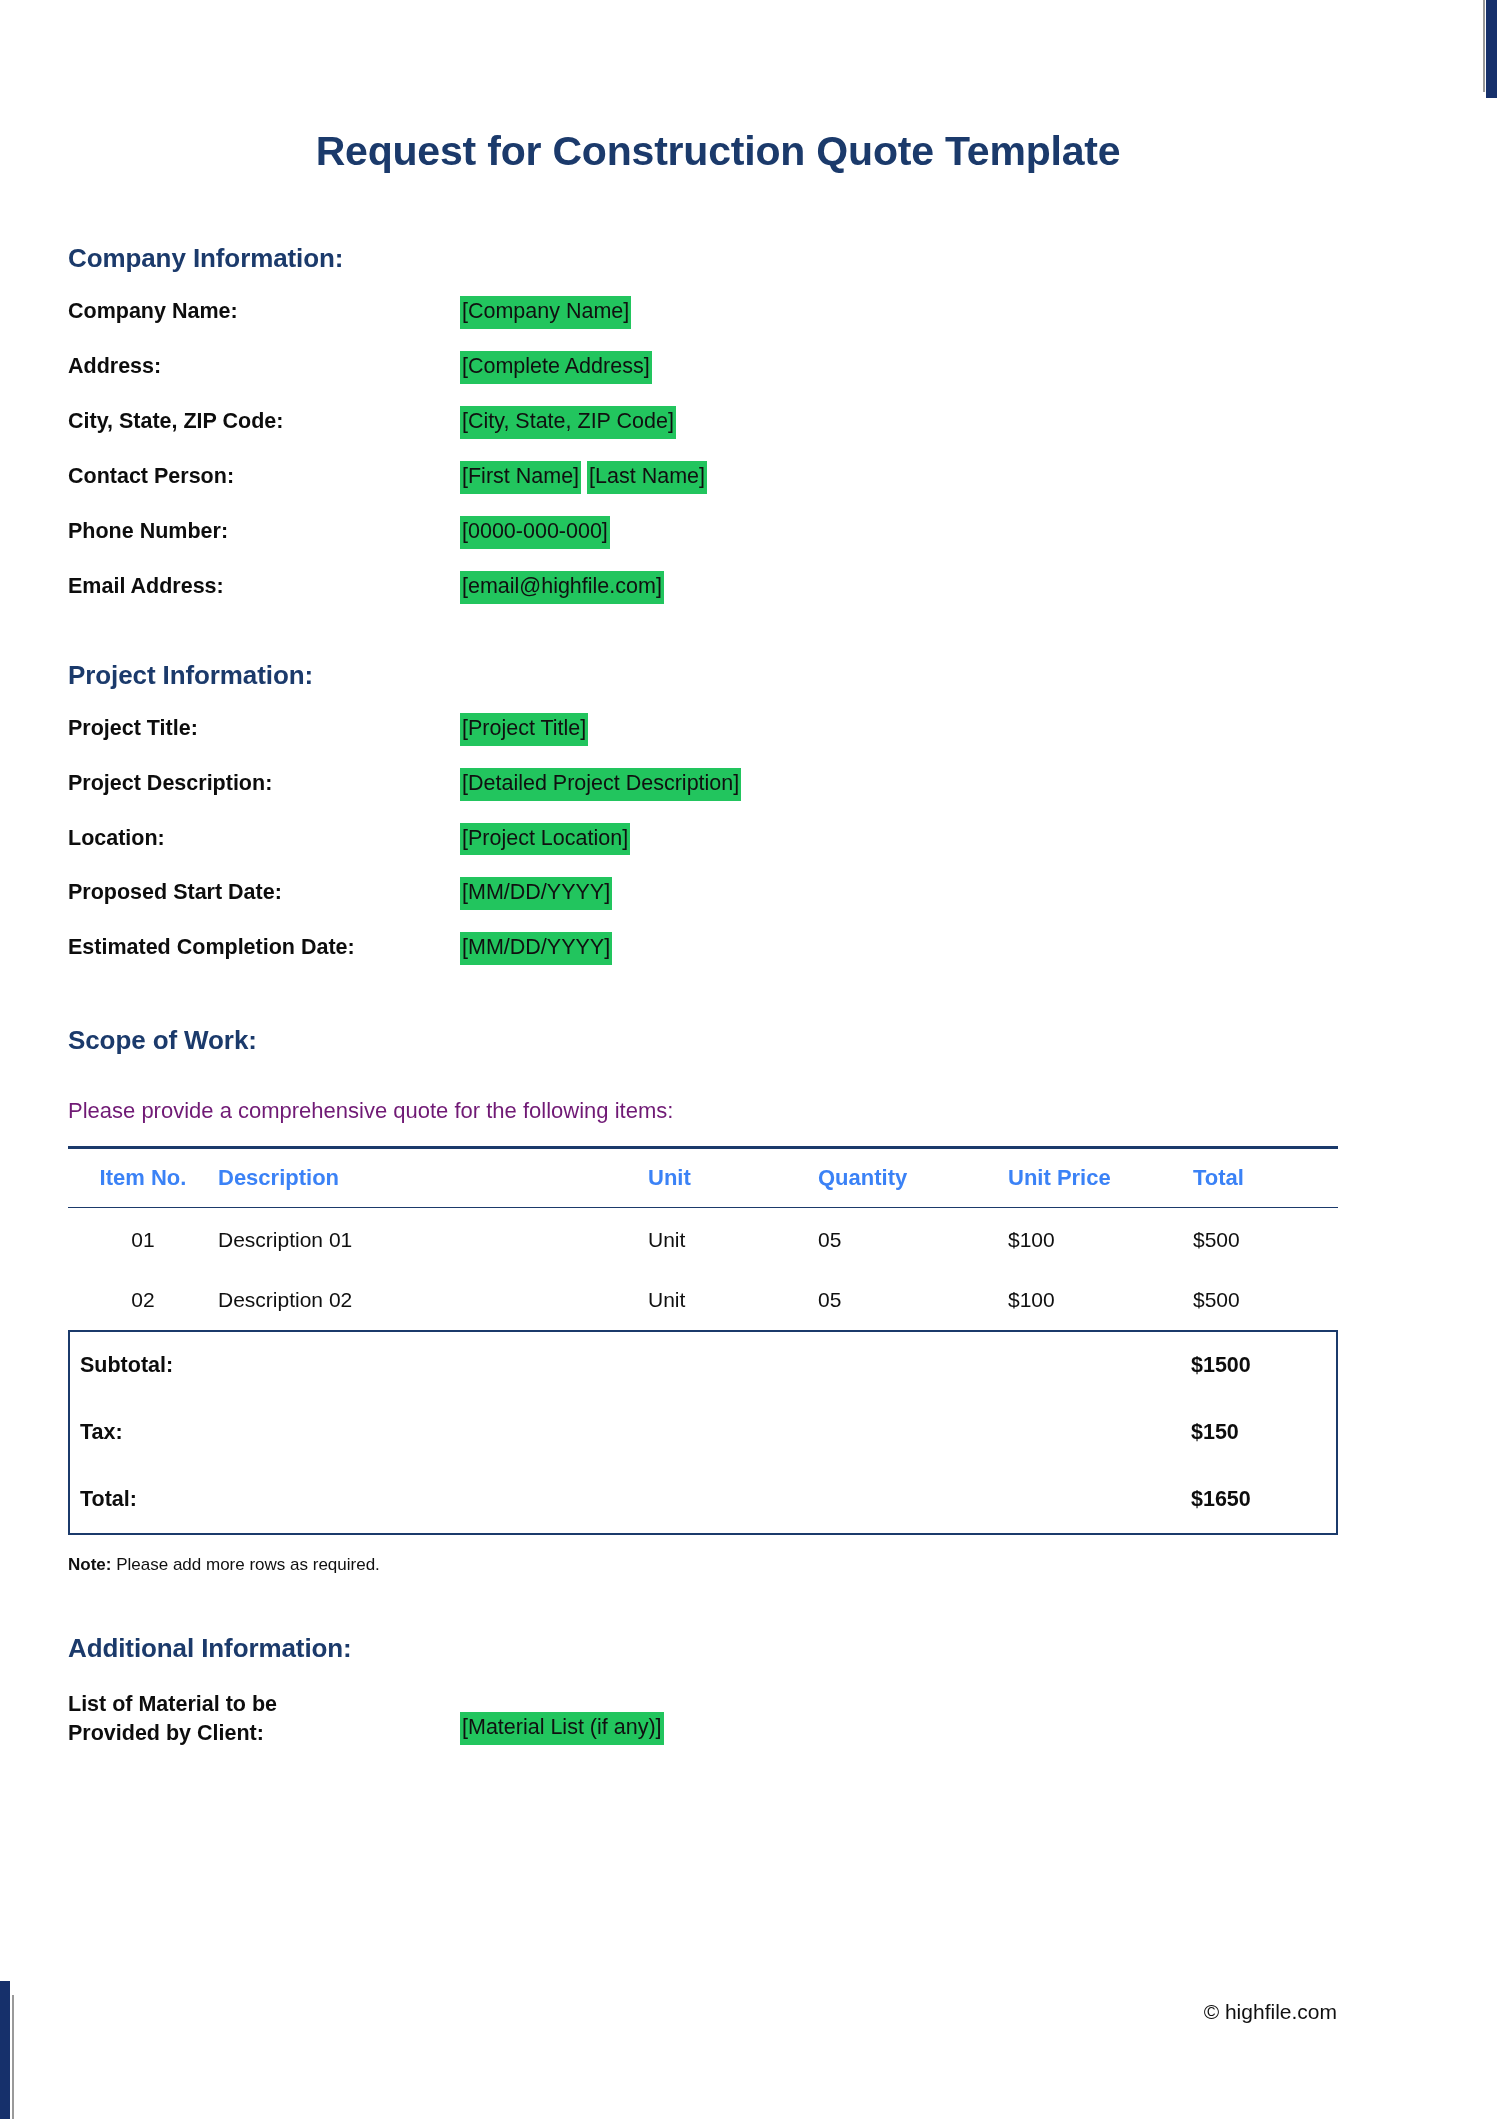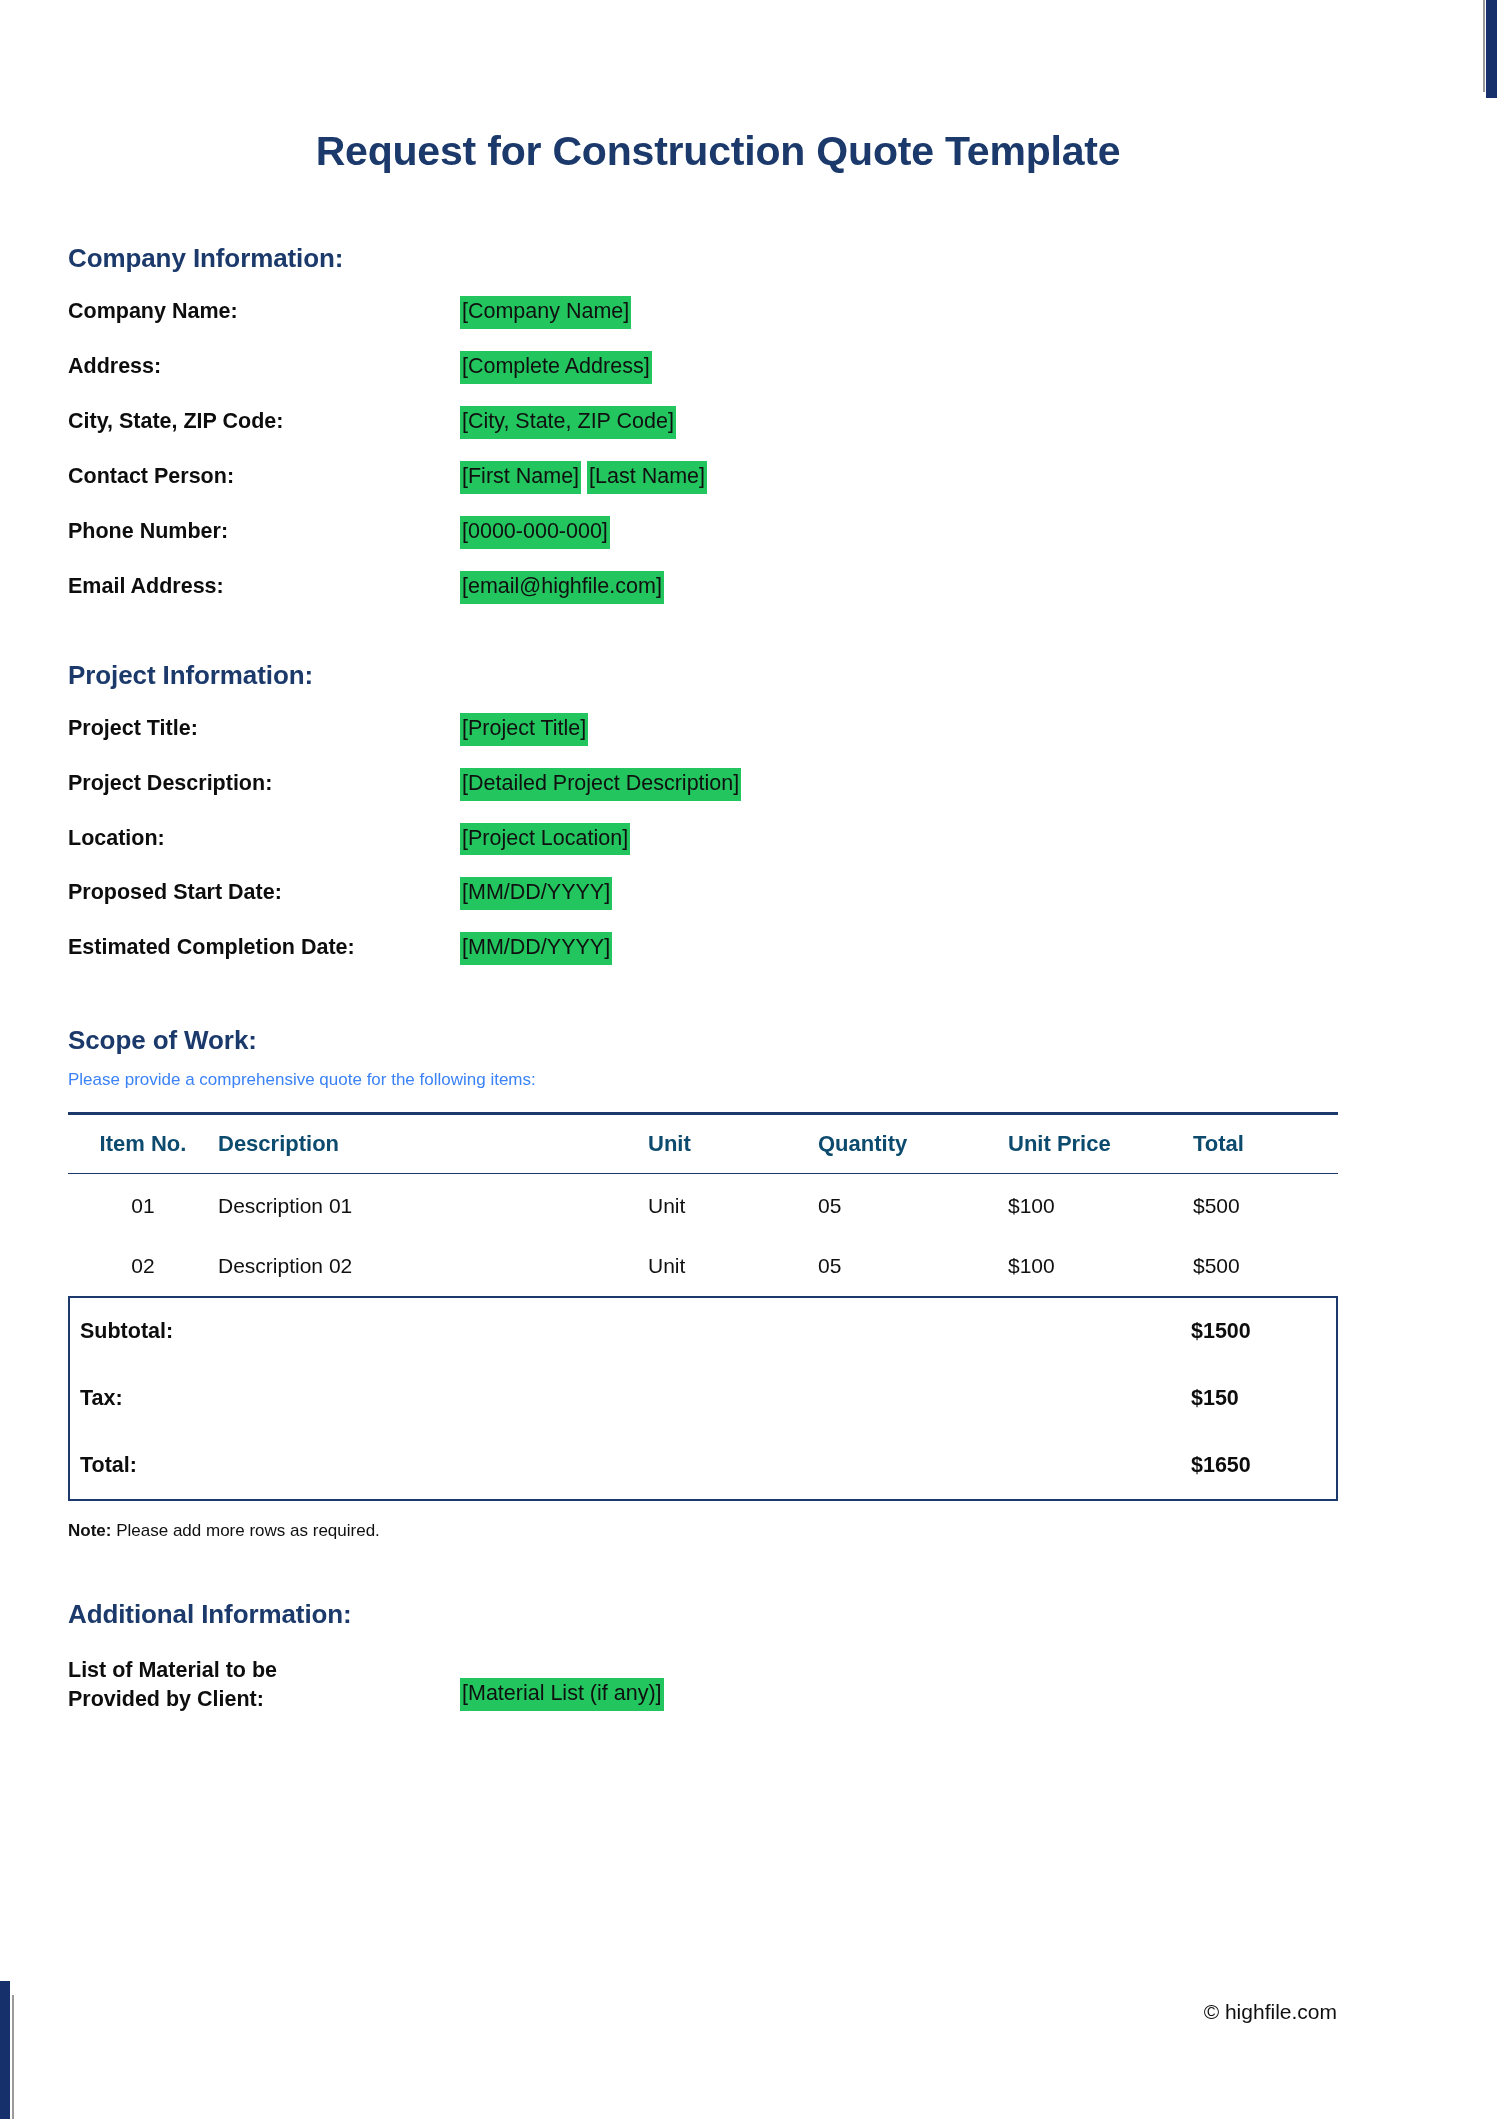--- a/index.html
+++ b/index.html
@@ -104,34 +104,34 @@
     padding: 2px 2px 3px 2px;
     display: inline-block;
   }
 
   .sec-company { margin-top: 68px; }
   .sec-project { margin-top: 56px; }
   .sec-scope   { margin-top: 60px; }
   .sec-additional { margin-top: 58px; }
 
   .scope-intro {
-    font-size: 17px;
-    margin-top: 14px;
-    color: #3b82f6;
+    font-size: 22px;
+    margin-top: 42px;
+    color: #701a75;
   }
 
   
   table.items {
     width: 1270px;
     border-collapse: collapse;
     margin-top: 22px;
     table-layout: fixed;
   }
   table.items th {
-    color: #0c4a6e;
+    color: #3b82f6;
     font-weight: bold;
     font-size: 22px;
     text-align: left;
     padding: 16px 0 16px 0;
     border-top: 3px solid #1b3a6b;
     border-bottom: 1.5px solid #1b3a6b;
   }
   table.items td {
     font-size: 21px;
     color: #101010;

